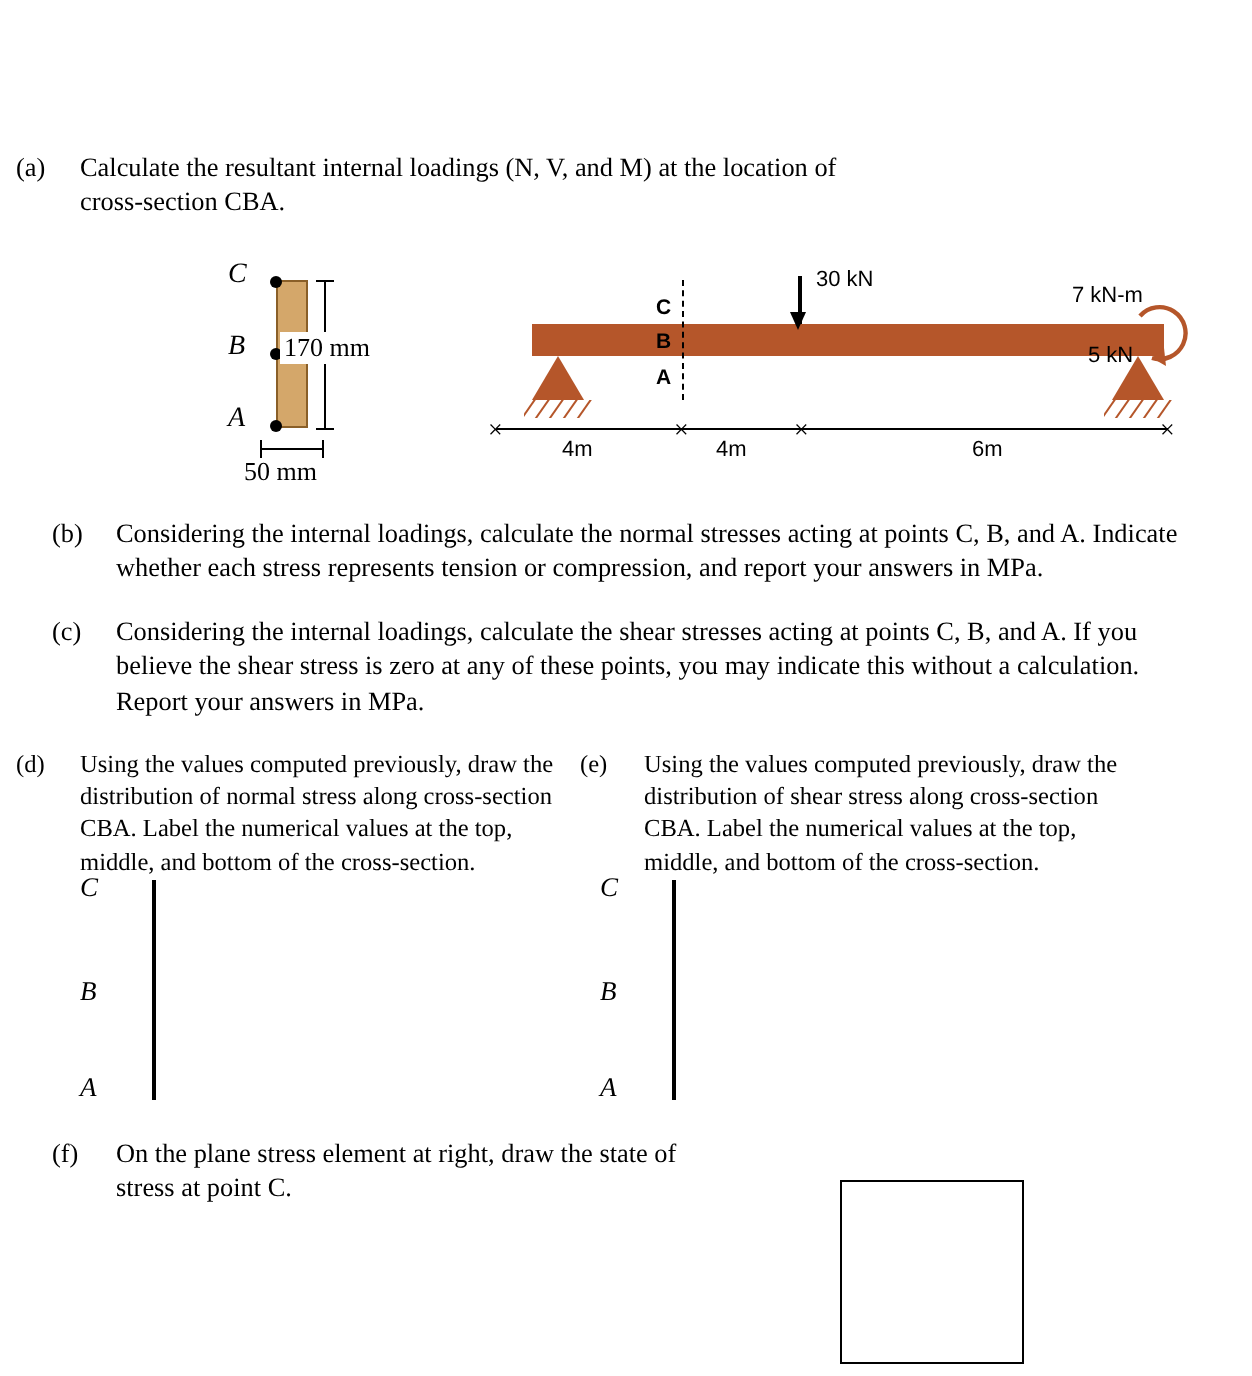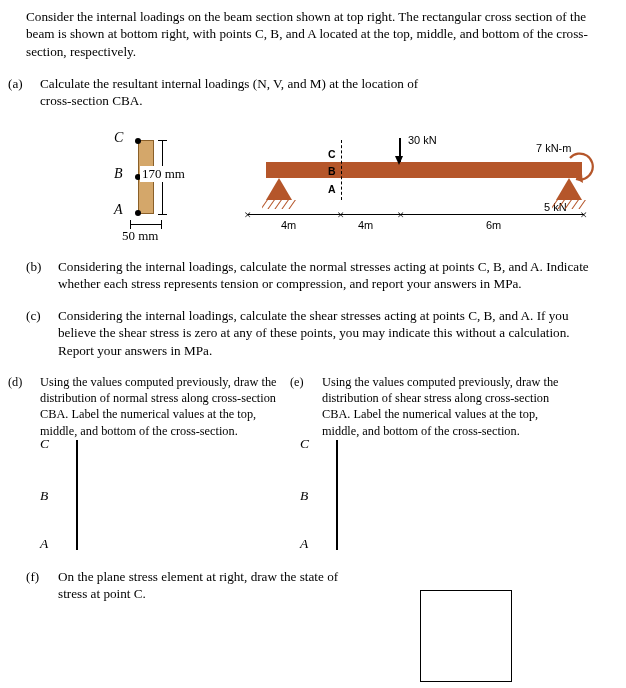--- a/index.html
+++ b/index.html
@@ -206,21 +206,20 @@
     height: 92px;
     border: 1.6px solid #000;
     box-sizing: border-box;
   }
 </style>
 </head>
 <body>
 
 <div class="page">
 
-  <p class="intro">Consider the internal loadings on the beam section shown at top right. The rectangular cross section of the beam is shown at bottom right, with points C, B, and A located at the top, middle, and bottom of the cross-section, respectively.</p>
 
   <div class="part" id="part-a">
     <span class="lbl">(a)</span>
     <span class="body">Calculate the resultant internal loadings (N, V, and M) at the location of cross-section CBA.</span>
   </div>
 
   <div id="cross-section">
     <div class="cs-bar"></div>
 
     <div class="cs-pt" style="left:39px; top:8px;"></div>
@@ -247,21 +246,21 @@
 
     <div class="cba-dash"></div>
     <div class="bm-pt-label" style="left:92px; top:22px;">C</div>
     <div class="bm-pt-label" style="left:92px; top:39px;">B</div>
     <div class="bm-pt-label" style="left:92px; top:57px;">A</div>
 
     <div class="load-arrow" style="left:163px; top:12px; height:24px;"></div>
     <div class="arrow-head-down" style="left:159px; top:30px;"></div>
     <div class="force-label" style="left:172px; top:8px;">30 kN</div>
 
-    <div class="force-label" style="left:308px; top:46px;margin-top:29px;">5 kN</div>
+    <div class="force-label" style="left:308px; top:46px;">5 kN</div>
 
     <div class="force-label" style="left:300px; top:16px;">7 kN-m</div>
     <svg style="position:absolute; left:330px; top:26px;" width="34" height="34">
       <path d="M 4 6 A 13 13 0 1 1 10 27" fill="none" stroke="#b5562a" stroke-width="2.2"></path>
       <polygon points="10,27 16,22 17,31" fill="#b5562a"></polygon>
     </svg>
 
     <div class="support" style="left:30px; top:52px;"></div>
     <div class="hatch" style="left:26px; top:74px;">
       <i style="left:2px;"></i>

